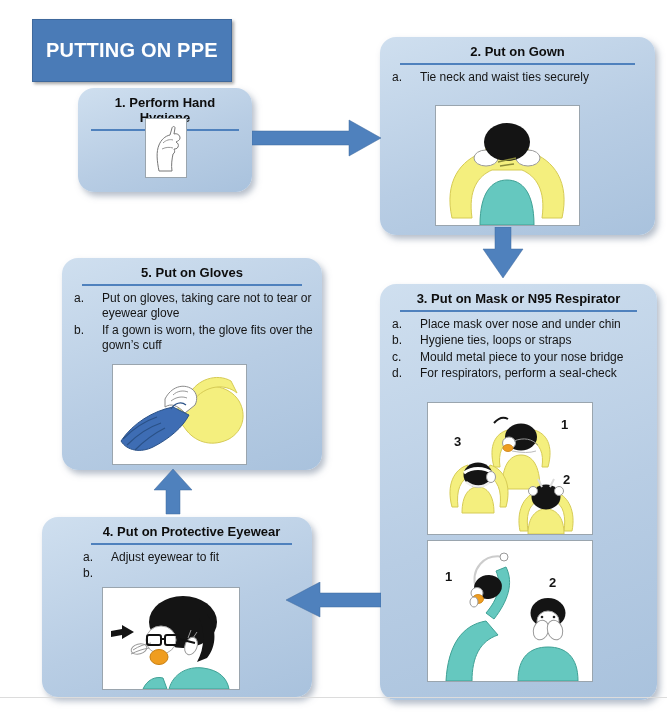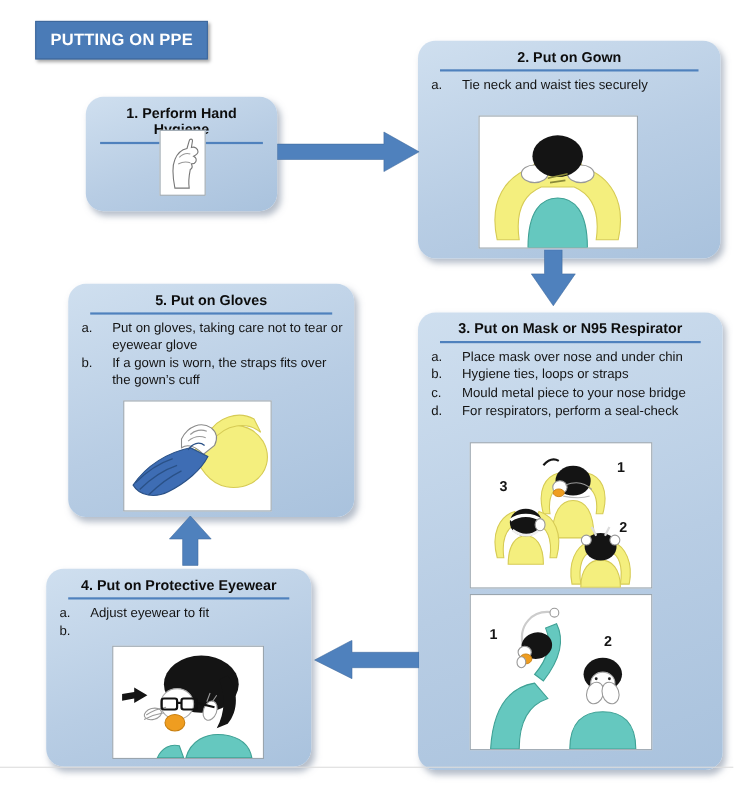--- a/index.html
+++ b/index.html
@@ -2,23 +2,23 @@
 <html><head>
 <meta charset="utf-8">
 <style>
   html,body { margin:0; padding:0; background:#ffffff; }
   .canvas {
     position:relative; width:667px; height:720px; background:#ffffff;
     font-family:"Liberation Sans", sans-serif; overflow:hidden;
   }
   .page-title {
     position:absolute; left:32px; top:19px; height:29px; line-height:29px;
-    padding:2px 13px; background:#4a7bb7; border:1px solid #3e689c;
+    padding:16px 13px; background:#4a7bb7; border:1px solid #3e689c;
     box-shadow:2px 2px 3px rgba(0,0,0,0.35);
-    color:#ffffff; font-weight:bold; font-size:15px; letter-spacing:0.2px;
+    color:#ffffff; font-weight:bold; font-size:20px; letter-spacing:0.2px;
   }
   .box {
     position:absolute; border-radius:16px;
     background:linear-gradient(160deg,#cfdfef 0%, #b8cde4 55%, #a9c2dd 100%);
     box-shadow:3px 4px 6px rgba(110,125,150,0.5);
   }
   .box-title { margin:7px 10px 0; text-align:center; font-size:13px; font-weight:bold; color:#0d0d0d; }
   .rule { height:2px; background:#4f81bd; margin:4px 20px 5px; }
   .rule.narrow { margin:4px 13px 5px; }
   .items { list-style:none; margin:1px 6px 0 12px; padding:0; }
@@ -166,37 +166,37 @@
   <section class="box" style="left:62px; top:258px; width:260px; height:212px;">
     <h3 class="box-title">5. Put on Gloves</h3>
     <div class="rule"></div>
     <ul class="items">
       <li class="item">
         <span class="letter">a.</span>
         <span class="text">Put on gloves, taking care not to tear or eyewear glove</span>
       </li>
       <li class="item">
         <span class="letter">b.</span>
-        <span class="text">If a gown is worn, the straps fits over the gown’s cuff</span>
+        <span class="text">If a gown is worn, the glove fits over the gown’s cuff</span>
       </li>
     </ul>
     <div class="panel" style="left:50px; top:106px; width:133px; height:99px;">
       <svg viewBox="0 0 133 99">
         <path d="M72,28 C92,16 116,20 126,36 C134,50 130,66 116,74 C100,82 84,78 74,66 L62,50 Z" fill="#f4ef7e" stroke="#d6cb55"></path>
         <path d="M76,30 C84,14 104,8 118,16 L124,28 C112,18 92,20 80,36 Z" fill="#f4ef7e" stroke="#d6cb55"></path>
         <path d="M52,34 C58,22 70,18 79,24 C84,28 85,34 82,40 L72,48 C64,40 58,38 52,42 Z" fill="#ffffff" stroke="#8a8a8a"></path>
         <path d="M60,30 C64,26 70,25 75,27 M58,36 C63,32 69,31 74,33" stroke="#999999" fill="none"></path>
         <path d="M8,76 C20,58 40,46 60,42 L76,50 C70,62 56,74 40,82 C28,88 14,86 8,76 Z" fill="#3e6db4" stroke="#2a5187"></path>
         <path d="M10,74 C20,64 32,56 44,52 M14,80 C24,70 36,62 48,58 M22,85 C32,75 42,68 52,63" stroke="#2a5187" stroke-width="1.2" fill="none"></path>
         <path d="M58,44 C62,38 68,36 73,40" stroke="#2a5187" stroke-width="1.2" fill="none"></path>
       </svg>
     </div>
   </section>
 
-  <section class="box" style="left:42px; top:517px; width:241px; height:180px;">
+  <section class="box" style="left:42px; top:517px; width:241px; height:180px;padding-left:29px;">
     <h3 class="box-title">4. Put on Protective Eyewear</h3>
     <div class="rule"></div>
     <ul class="items">
       <li class="item">
         <span class="letter">a.</span>
         <span class="text">Adjust eyewear to fit</span>
       </li>
       <li class="item">
         <span class="letter">b.</span>
       </li>

